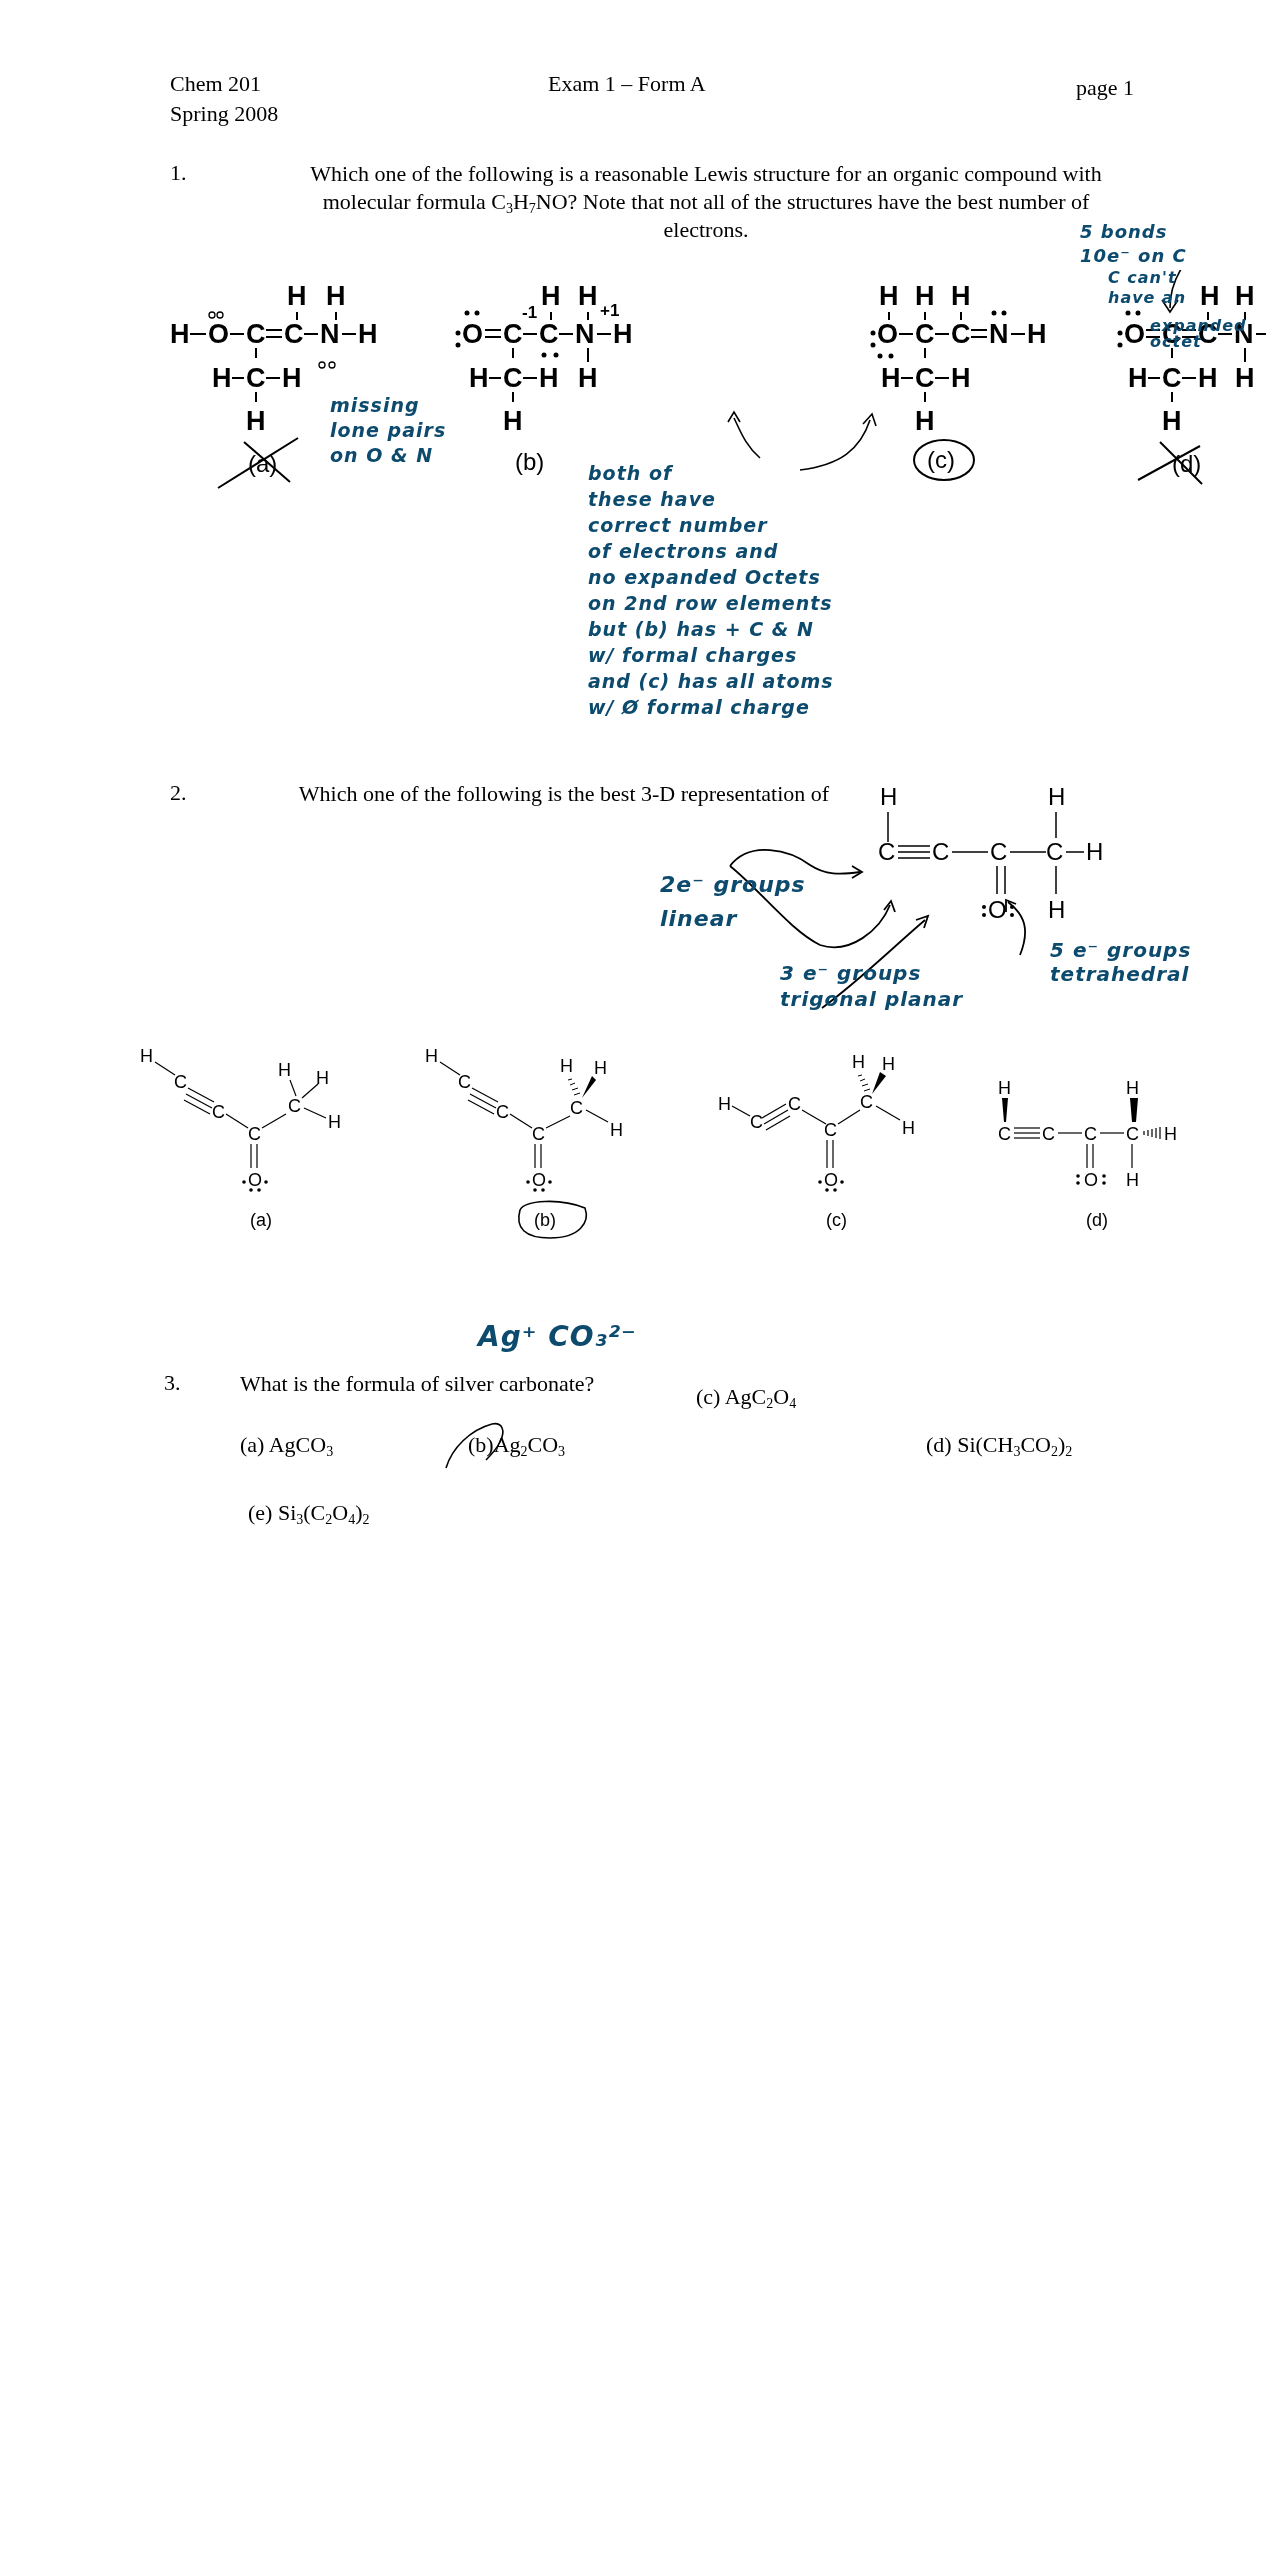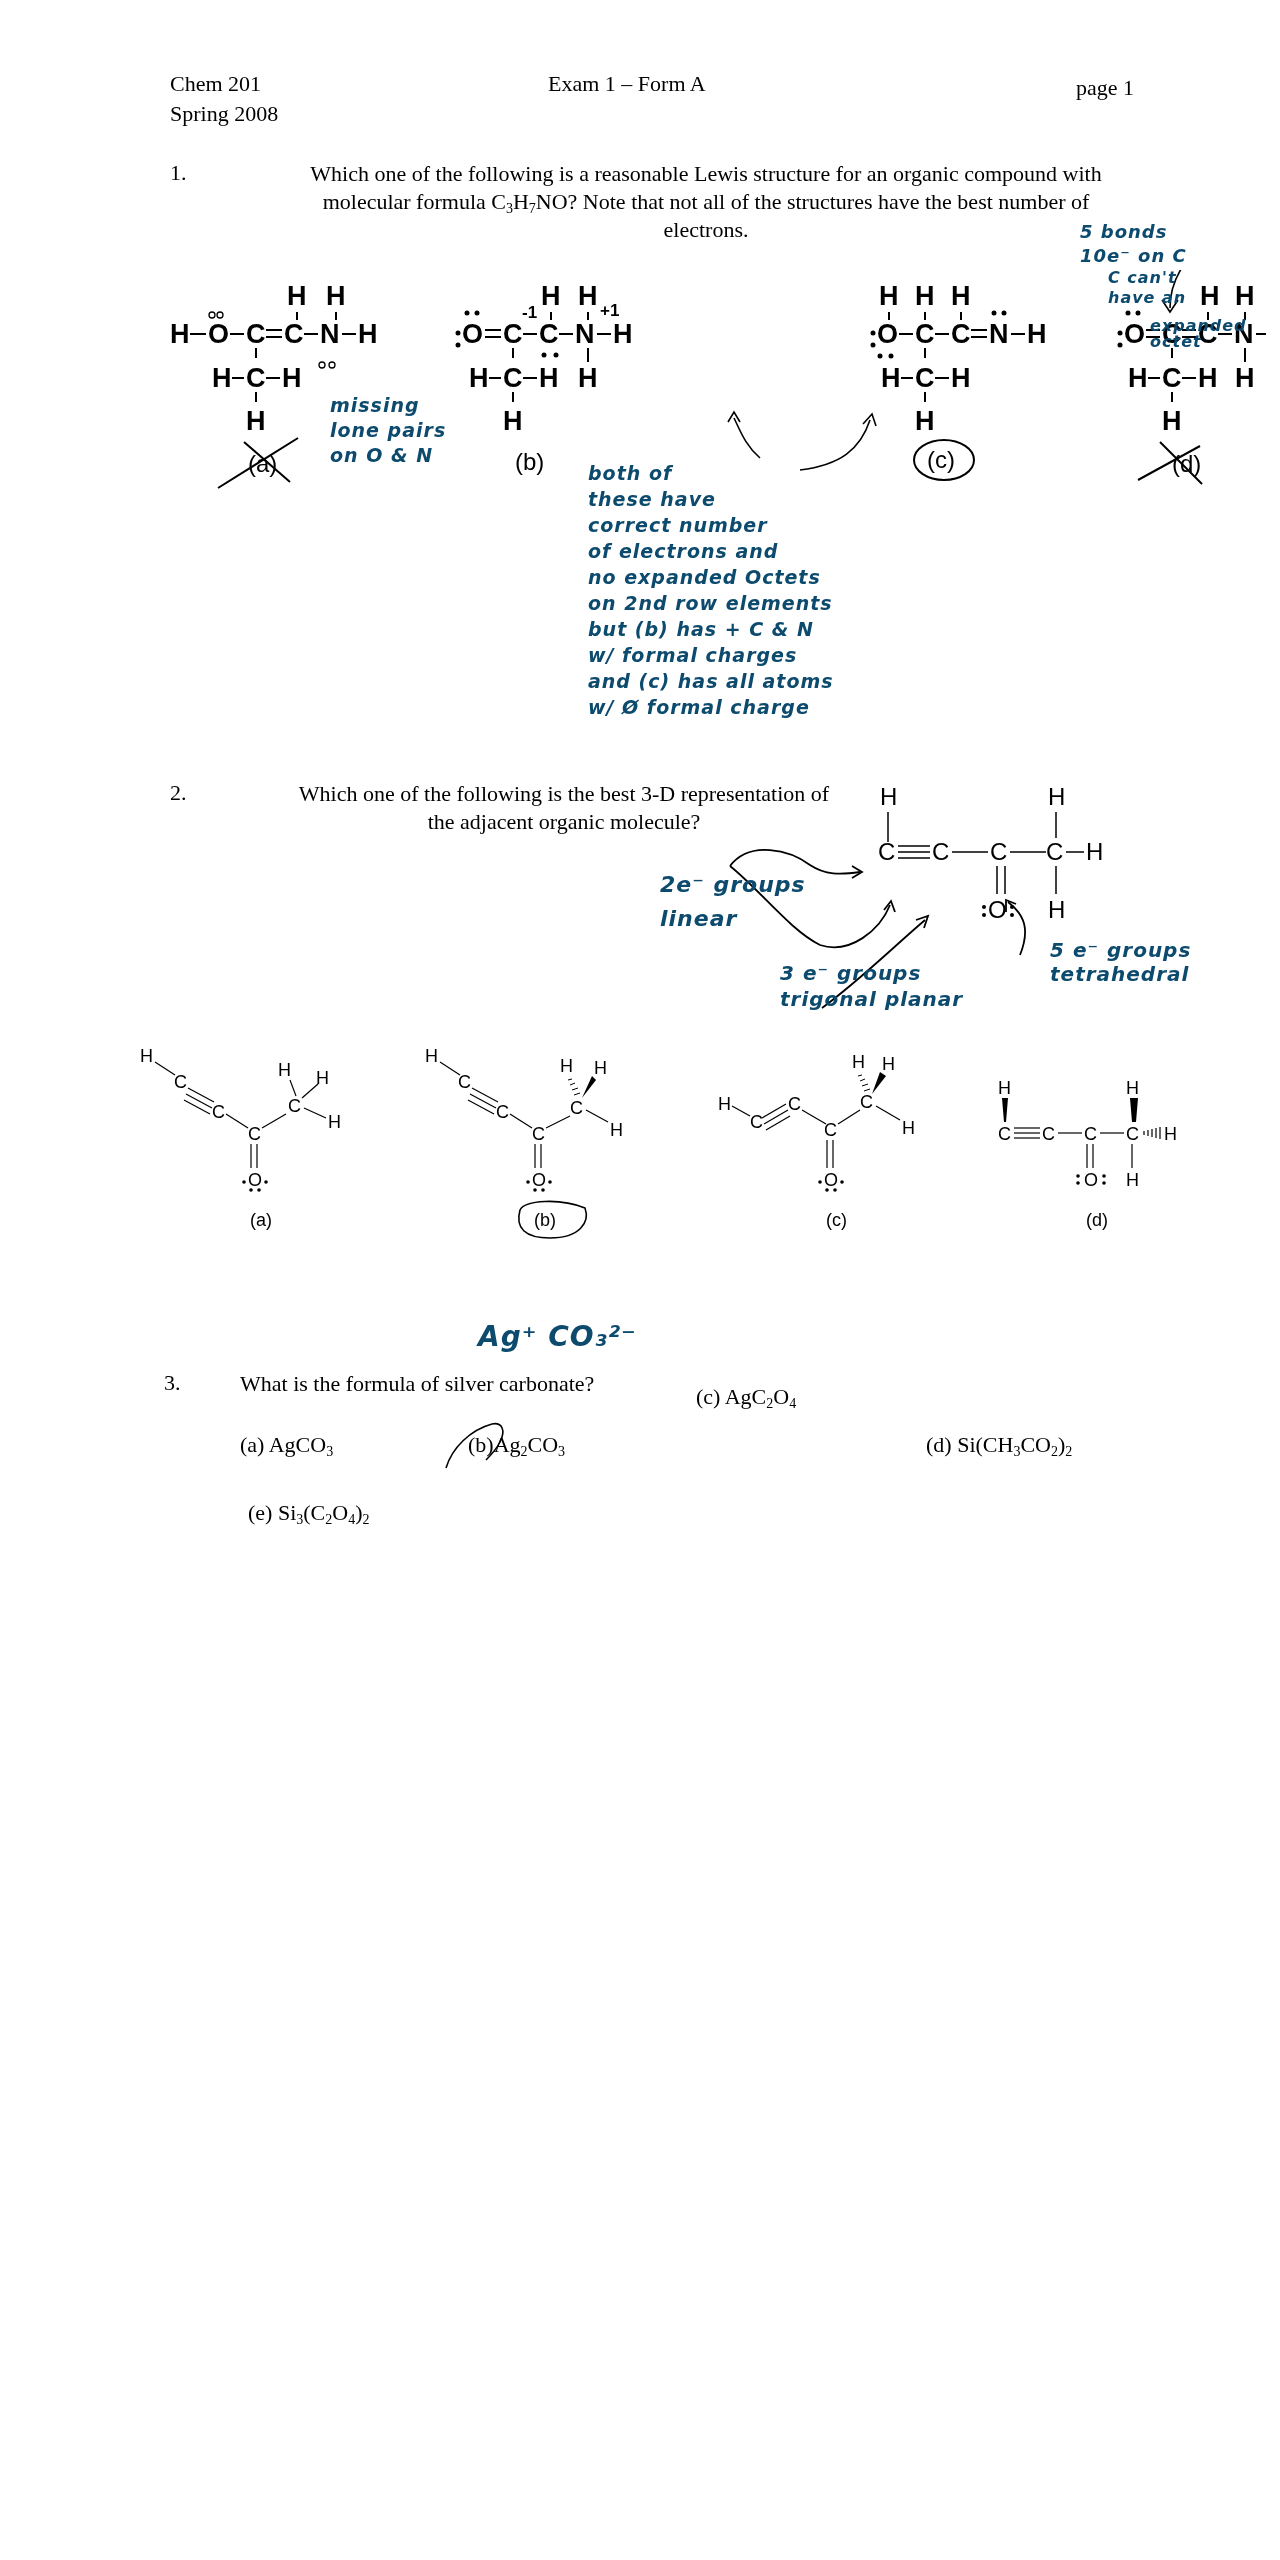--- a/index.html
+++ b/index.html
@@ -209,21 +209,20 @@
 <div class="abs hand hand-note" style="left:1080px;top:220px;line-height:24px;font-size:18px;">5 bonds
 10e⁻ on C</div>
 <div class="abs hand hand-note" style="left:1108px;top:268px;line-height:20px;font-size:16px;">C can't
 have an</div>
 <div class="abs hand hand-note" style="left:1150px;top:318px;line-height:16px;font-size:16px;">expanded
 octet</div>
 
 <div class="abs serif qnum" style="left:170px;top:780px;">2.</div>
 <div class="abs serif qtext" style="left:244px;top:780px;width:640px;">
   <div>Which one of the following is the best 3-D representation of</div>
-  <div>the adjacent organic molecule?</div>
 </div>
 
 <svg class="abs" style="left:870px;top:780px;" width="280" height="160">
   <g font-size="24" fill="#000">
     <text x="10" y="25">H</text>
       <line x1="18" y1="32" x2="18" y2="62" stroke="#000" stroke-width="1.5"></line>
     <text x="8" y="80">C</text>
     <line x1="28" y1="66" x2="60" y2="66" stroke="#000" stroke-width="1.5"></line>
       <line x1="28" y1="72" x2="60" y2="72" stroke="#000" stroke-width="1.5"></line>
       <line x1="28" y1="78" x2="60" y2="78" stroke="#000" stroke-width="1.5"></line>

